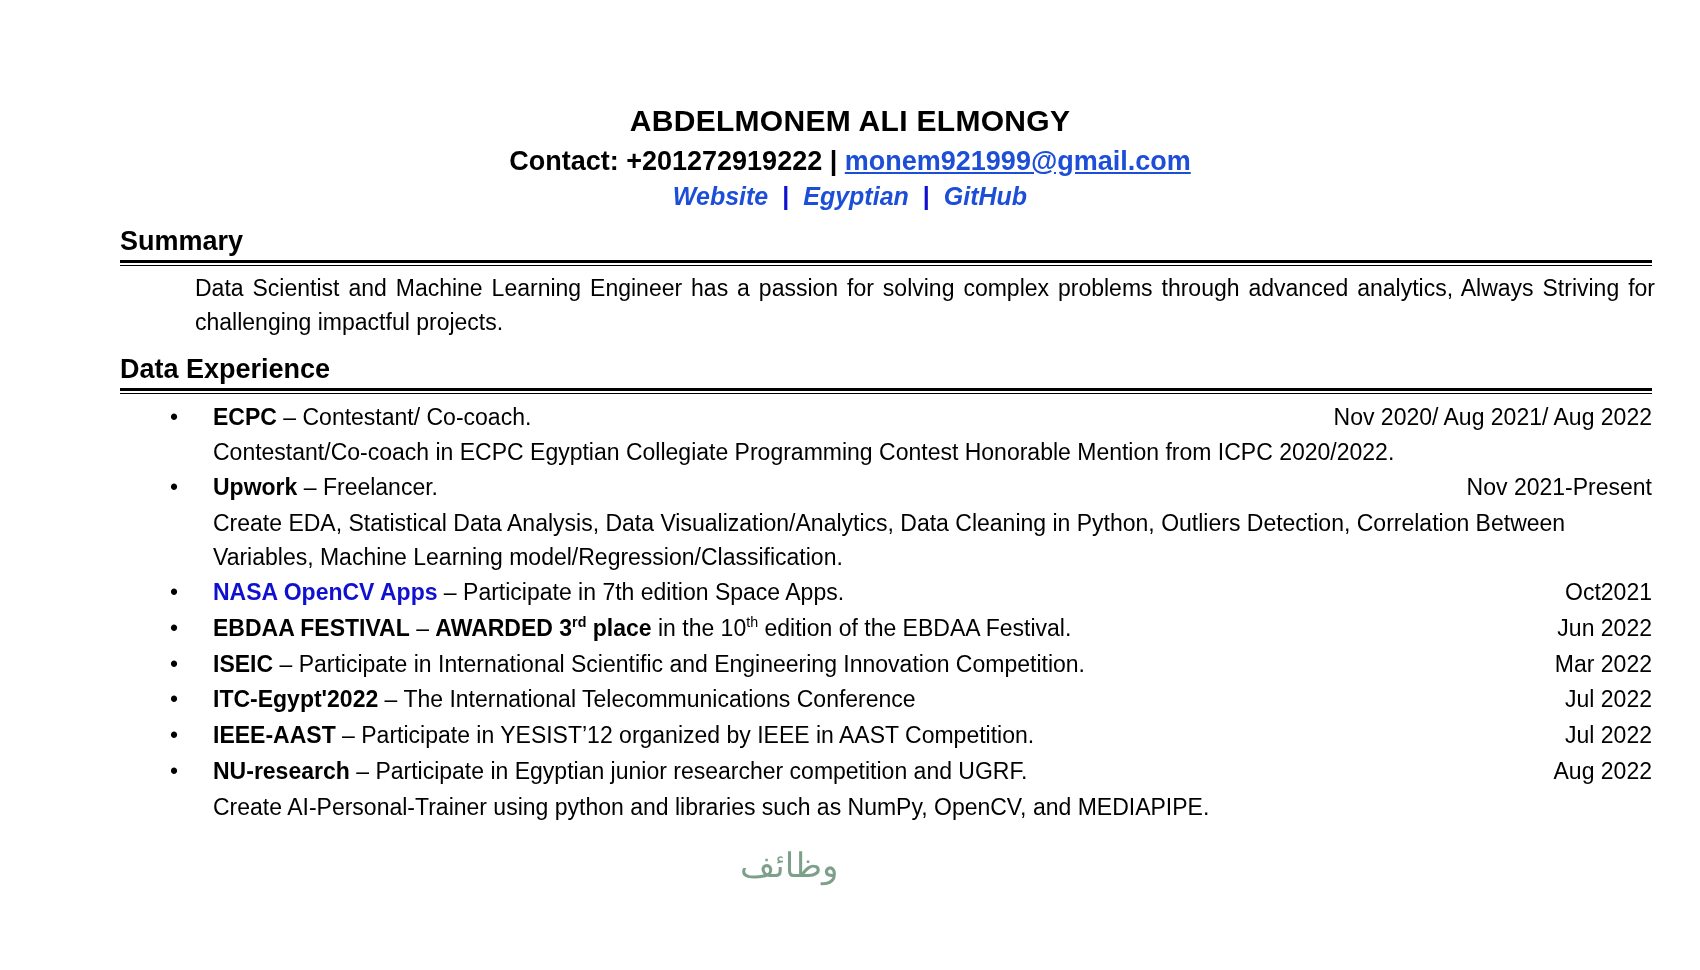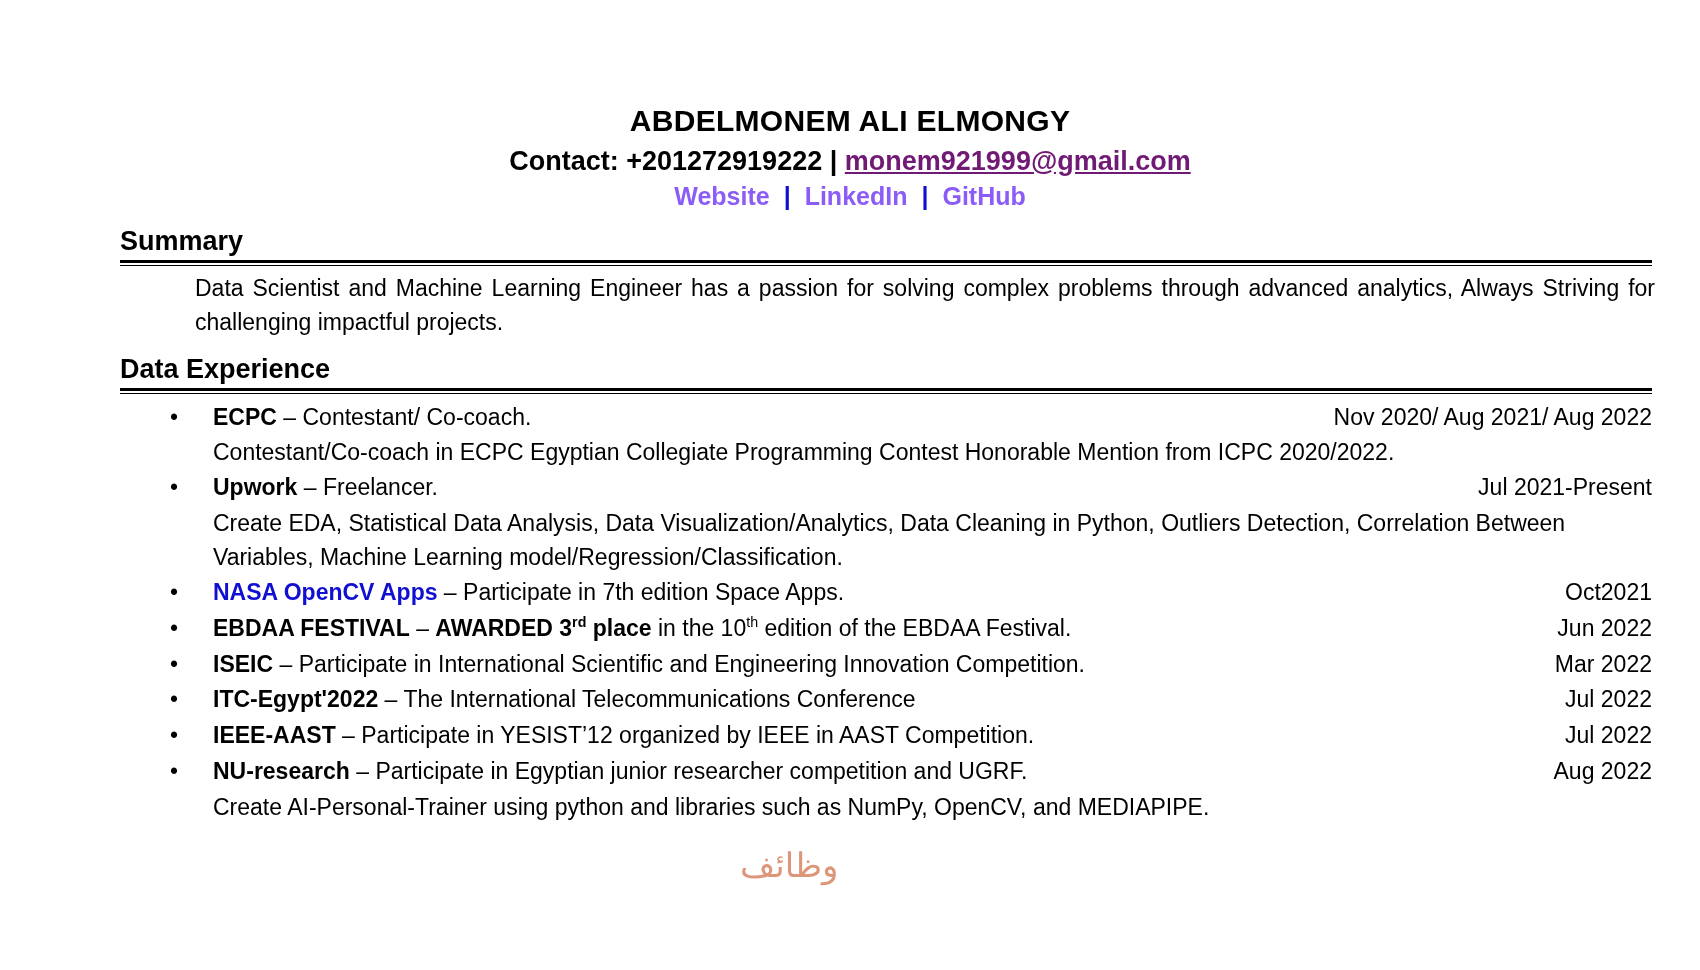--- a/index.html
+++ b/index.html
@@ -22,21 +22,21 @@
     padding: 0;
     box-sizing: border-box;
   }
 
   
   .watermark {
     position: absolute;
     left: 740px;
     top: 845px;
     font-size: 34px;
-    color: #c2410c;
+    color: #14532d;
     opacity: 0.55;
     letter-spacing: 1px;
     pointer-events: none;
     white-space: nowrap;
     z-index: 0;
   }
 
   .content { position: relative; z-index: 2; }
 
   
@@ -50,39 +50,40 @@
     letter-spacing: 0.3px;
     line-height: 1.16;
   }
   .contact-line {
     font-size: 27px;
     font-weight: bold;
     line-height: 1.24;
     margin-top: 6px;
   }
   .email-link {
-    color: #701a75;
+    color: #1d4ed8;
     text-decoration: underline;
     font-weight: bold;
   }
   .links-line {
     font-size: 25px;
     font-weight: bold;
     line-height: 1.24;
     margin-top: 3px;
     color: #1010d0;
   }
   .links-line .sep {
     color: #1010d0;
     padding: 0 14px;
   }
   .ext-link {
-    color: #8b5cf6;
+    color: #1d4ed8;
     text-decoration: none;
     font-weight: bold;
+    font-style: italic;
   }
 
   
   .section { margin-top: 14px; margin-left: 30px; }
   .section-head {
     font-size: 27px;
     font-weight: bold;
     padding-left: 90px;
     line-height: 1.18;
   }
@@ -159,21 +160,21 @@
     <div class="header">
       <div class="name">ABDELMONEM ALI ELMONGY</div>
 
       <div class="contact-line">
         <span>Contact: +201272919222</span>
         <span>|</span>
         <a class="email-link" href="#">monem921999@gmail.com</a>
       </div>
 
       <div class="links-line">
-        <a class="ext-link" href="#">Website</a><span class="sep">|</span><a class="ext-link" href="#">LinkedIn</a><span class="sep">|</span><a class="ext-link" href="#">GitHub</a>
+        <a class="ext-link" href="#">Website</a><span class="sep">|</span><a class="ext-link" href="#">Egyptian</a><span class="sep">|</span><a class="ext-link" href="#">GitHub</a>
       </div>
     </div>
 
     <div class="section">
       <div class="section-head">Summary</div>
       <div class="rule"></div>
       <div class="summary-body">Data Scientist and Machine Learning Engineer has a passion for solving complex problems through advanced analytics, Always Striving for challenging impactful projects.</div>
     </div>
 
     <div class="section">
@@ -186,21 +187,21 @@
             <div class="exp-title-row">
               <div class="exp-title"><span class="exp-org">ECPC</span><span> – </span><span>Contestant/ Co-coach.</span></div>
               <div class="exp-date">Nov 2020/ Aug 2021/ Aug 2022</div>
             </div>
             <div class="exp-desc">Contestant/Co-coach in ECPC Egyptian Collegiate Programming Contest Honorable Mention from ICPC 2020/2022.</div>
           </li>
           <li class="exp-item">
             <span class="bullet">•</span>
             <div class="exp-title-row">
               <div class="exp-title"><span class="exp-org">Upwork</span><span> – </span><span>Freelancer.</span></div>
-              <div class="exp-date">Jul 2021-Present</div>
+              <div class="exp-date">Nov 2021-Present</div>
             </div>
             <div class="exp-desc">Create EDA, Statistical Data Analysis, Data Visualization/Analytics, Data Cleaning in Python, Outliers Detection, Correlation Between Variables, Machine Learning model/Regression/Classification.</div>
           </li>
           <li class="exp-item">
             <span class="bullet">•</span>
             <div class="exp-title-row">
               <div class="exp-title"><span class="exp-org link">NASA OpenCV Apps</span><span> – </span><span>Participate in 7th edition Space Apps.</span></div>
               <div class="exp-date">Oct2021</div>
             </div>
           </li>

